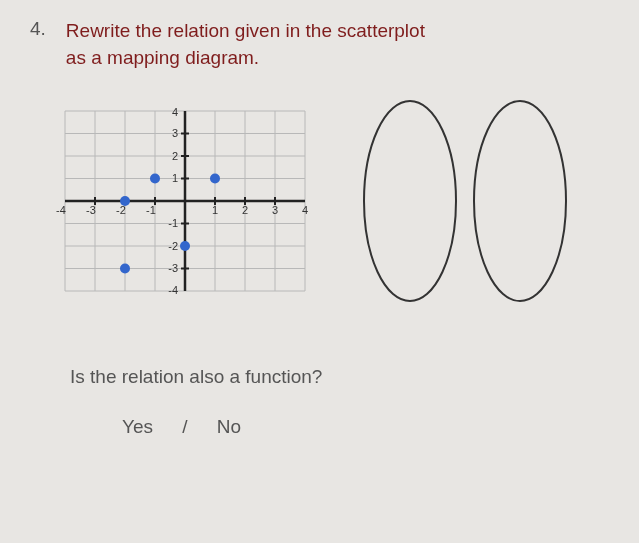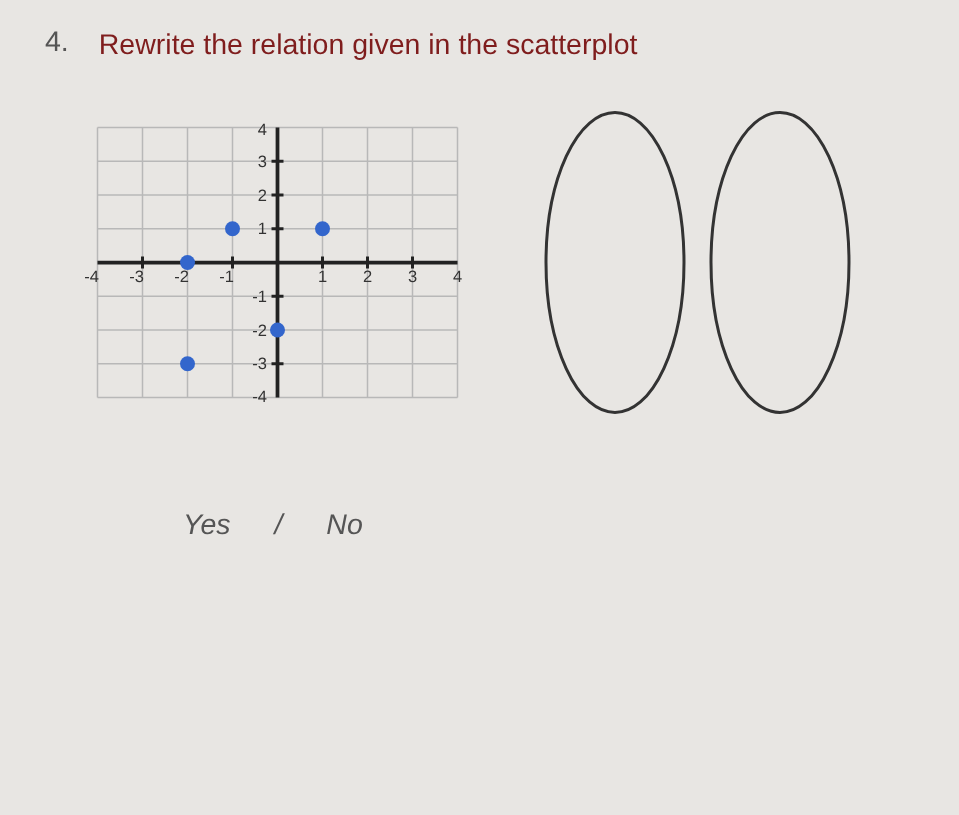--- a/index.html
+++ b/index.html
@@ -46,29 +46,30 @@
     .function-q {
       font-size: 19px;
       color: #555;
       margin-bottom: 28px;
     }
     .yesno {
       font-size: 19px;
       color: #555;
       padding-left: 40px;
     }
-    .yesno span { margin: 0 12px; font-style: italic; }
+    .yesno span { margin: 0 12px; }
   </style>
 </head>
 <body>
 
 <div class="header">
   <div class="q-num">4.</div>
   <div class="q-text">
     <span>Rewrite the relation given in the scatterplot</span><br>
+    <span>as a mapping diagram.</span>
   </div>
 </div>
 
 <div class="diagrams">
   <svg class="scatter" width="270" height="210" viewBox="0 0 270 210">
 
     <g stroke="#b8b8b8" stroke-width="1">
 
       <line x1="15" y1="15" x2="15" y2="195"></line>
       <line x1="45" y1="15" x2="45" y2="195"></line>
@@ -141,18 +142,19 @@
     <svg width="100" height="210">
       <ellipse cx="50" cy="105" rx="46" ry="100" fill="none" stroke="#333" stroke-width="2"></ellipse>
     </svg>
     <svg width="100" height="210">
       <ellipse cx="50" cy="105" rx="46" ry="100" fill="none" stroke="#333" stroke-width="2"></ellipse>
     </svg>
   </div>
 </div>
 
 <div class="bottom">
+  <div class="function-q">Is the relation also a function?</div>
   <div class="yesno">
     <span>Yes</span>
     <span>/</span>
     <span>No</span>
   </div>
 </div>
 
 </body></html>

